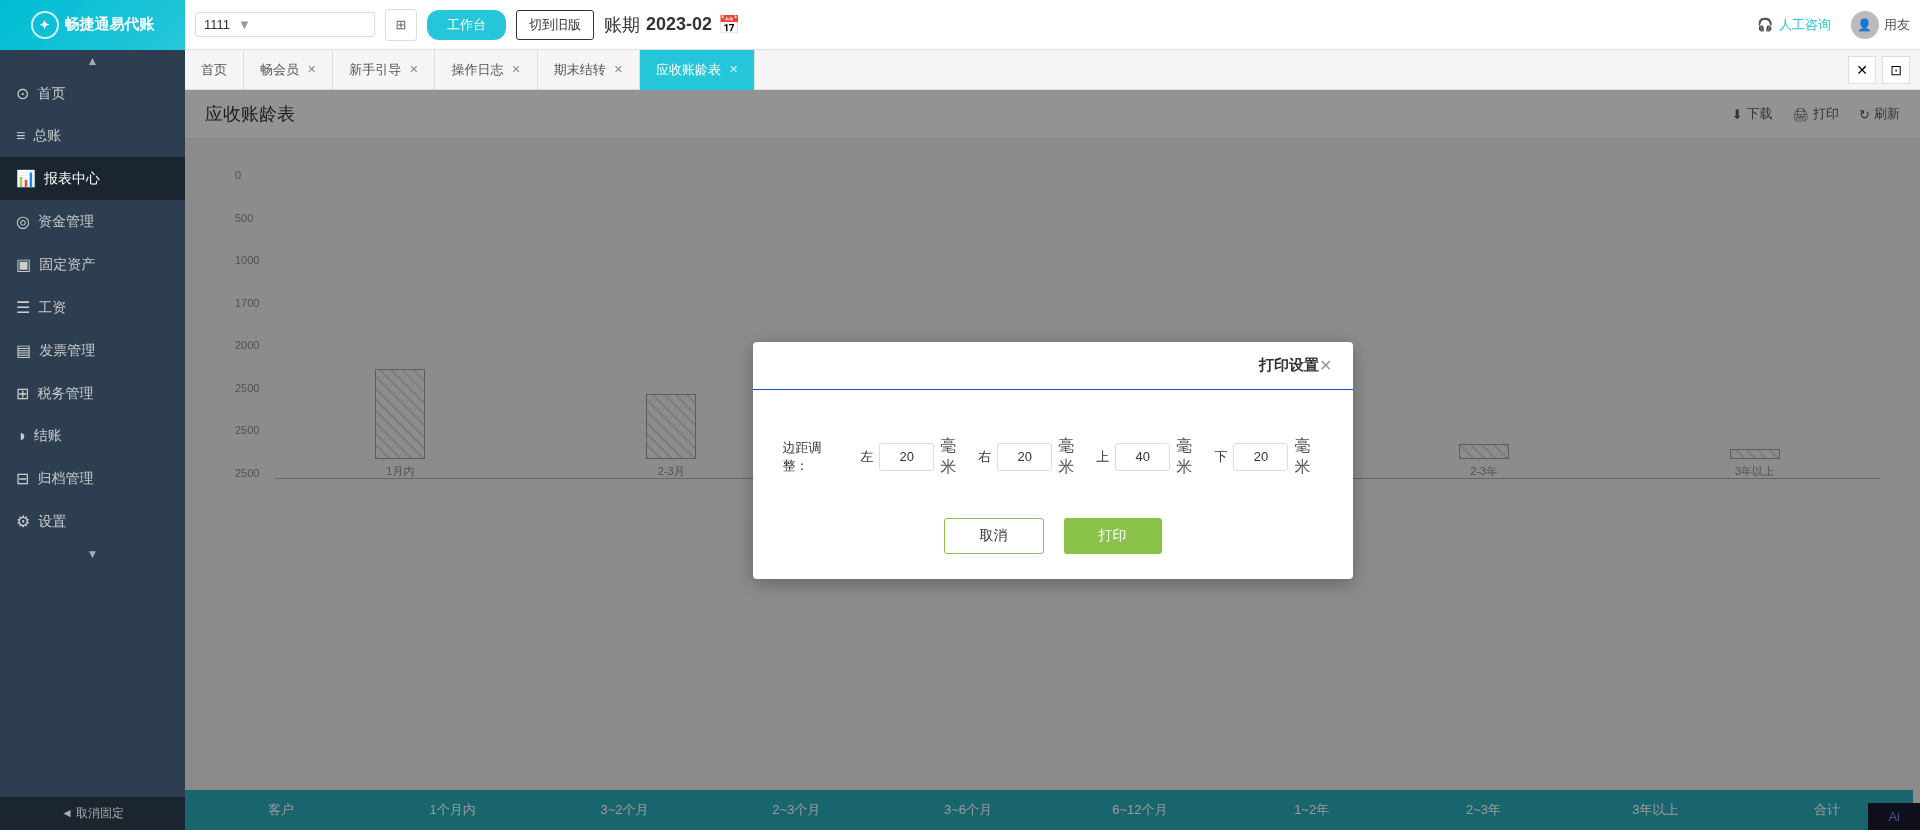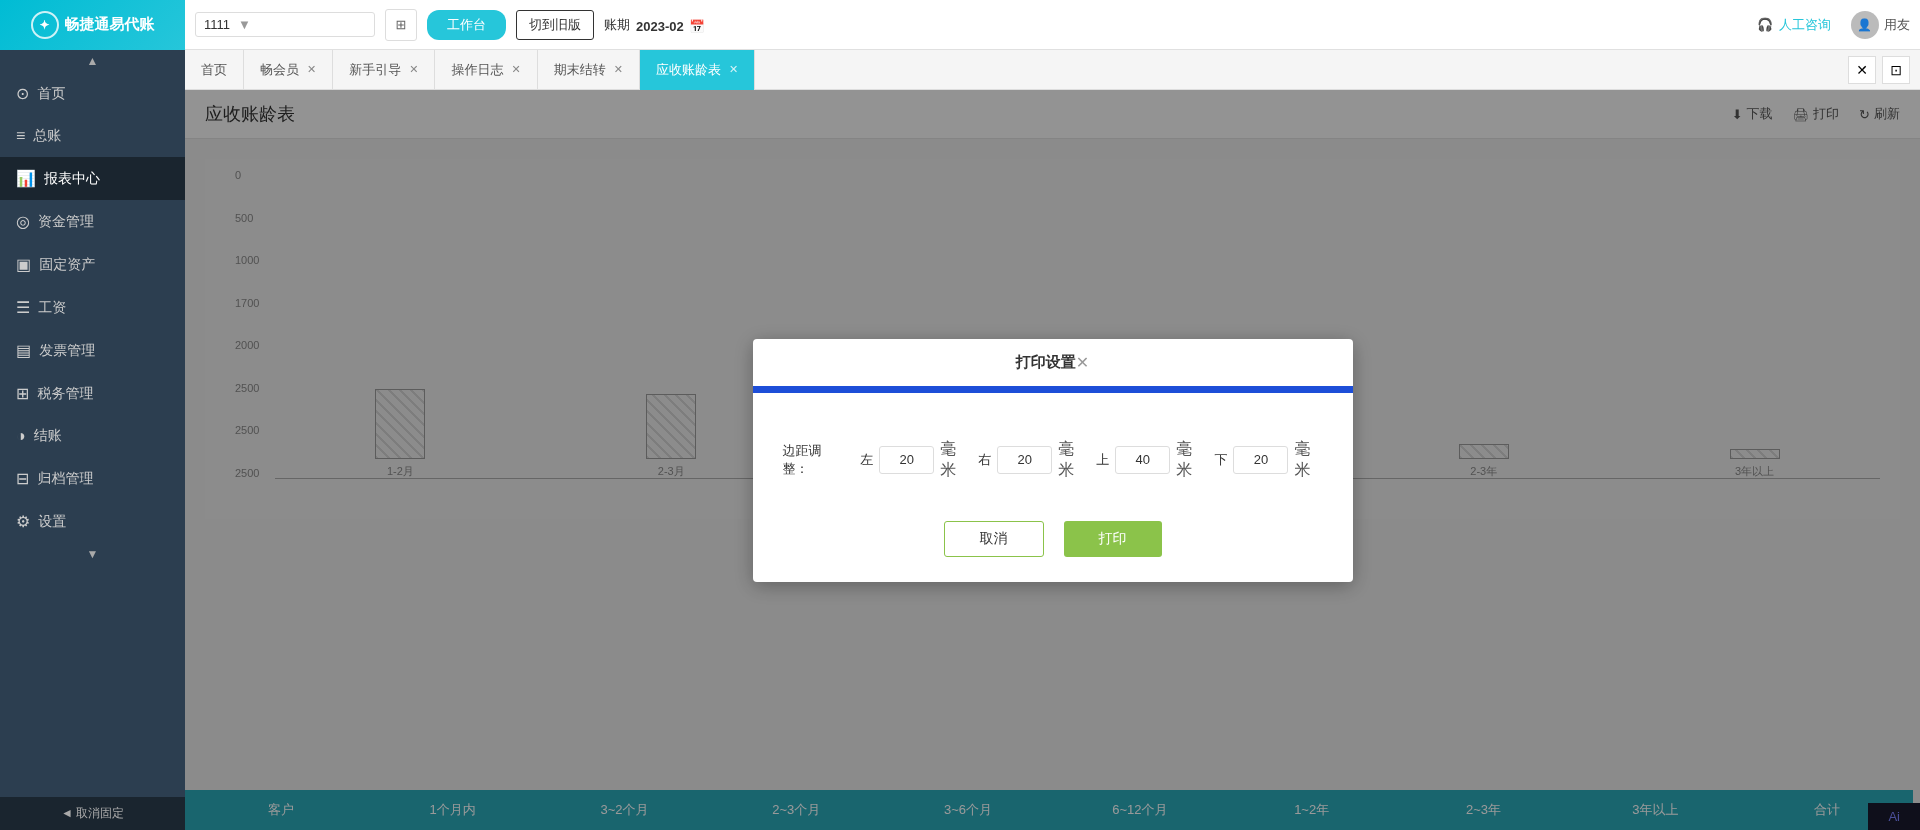--- a/index.html
+++ b/index.html
@@ -69,23 +69,23 @@
     .switch-btn {
       border: 1px solid #333;
       background: #fff;
       border-radius: 3px;
       padding: 5px 12px;
       cursor: pointer;
       font-size: 13px;
       color: #333;
     }
     .period-area {
-      display: flex; align-items: flex-end; gap: 6px;
-      color: #333;
-      font-size: 13px;
+      display: flex; align-items: center; gap: 6px;
+      color: #333;
+      font-size: 18px;
     }
     .period-icon { color: #26c6da; }
     .header-right {
       margin-left: auto;
       display: flex; align-items: center; gap: 20px;
     }
     .consult-btn {
       display: flex; align-items: center; gap: 5px;
       color: #26c6da; cursor: pointer;
     }
@@ -321,23 +321,23 @@
     }
     .modal {
       background: white;
       border-radius: 4px;
       width: 600px;
       box-shadow: 0 4px 20px rgba(0,0,0,0.3);
     }
     .modal-header {
       display: flex;
       align-items: center;
-      justify-content: center;
+      justify-content: flex-end;
       padding: 14px 20px;
-      border-bottom: 7px solid #1d4ed8;
+      border-bottom: 1px solid #1d4ed8;
     }
     .modal-title {
       font-size: 15px;
       color: #333;
       font-weight: bold;
     }
     .modal-close {
       cursor: pointer;
       color: #999;
       font-size: 16px;
@@ -567,22 +567,22 @@
             <span>2500</span>
             <span>2000</span>
             <span>1700</span>
             <span>1000</span>
             <span>500</span>
             <span>0</span>
           </div>
           <div class="x-axis-line"></div>
           <div class="chart-bars-area">
             <div class="bar-group">
-              <div class="bar" style="height:70px;"></div>
-              <span class="bar-label">1-2月</span>
+              <div class="bar" style="height:90px;"></div>
+              <span class="bar-label">1月内</span>
             </div>
             <div class="bar-group">
               <div class="bar" style="height:65px;"></div>
               <span class="bar-label">2-3月</span>
             </div>
             <div class="bar-group">
               <div class="bar" style="height:60px;"></div>
               <span class="bar-label">3-6月</span>
             </div>
             <div class="bar-group">

